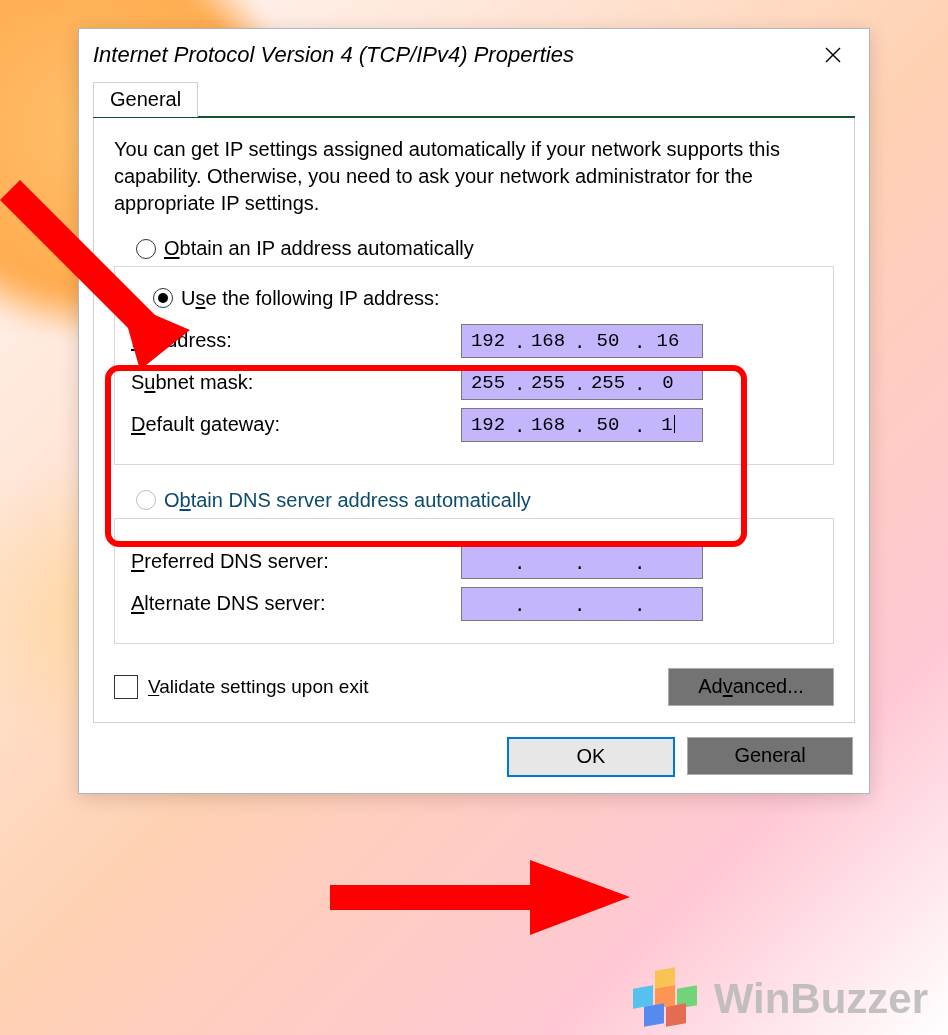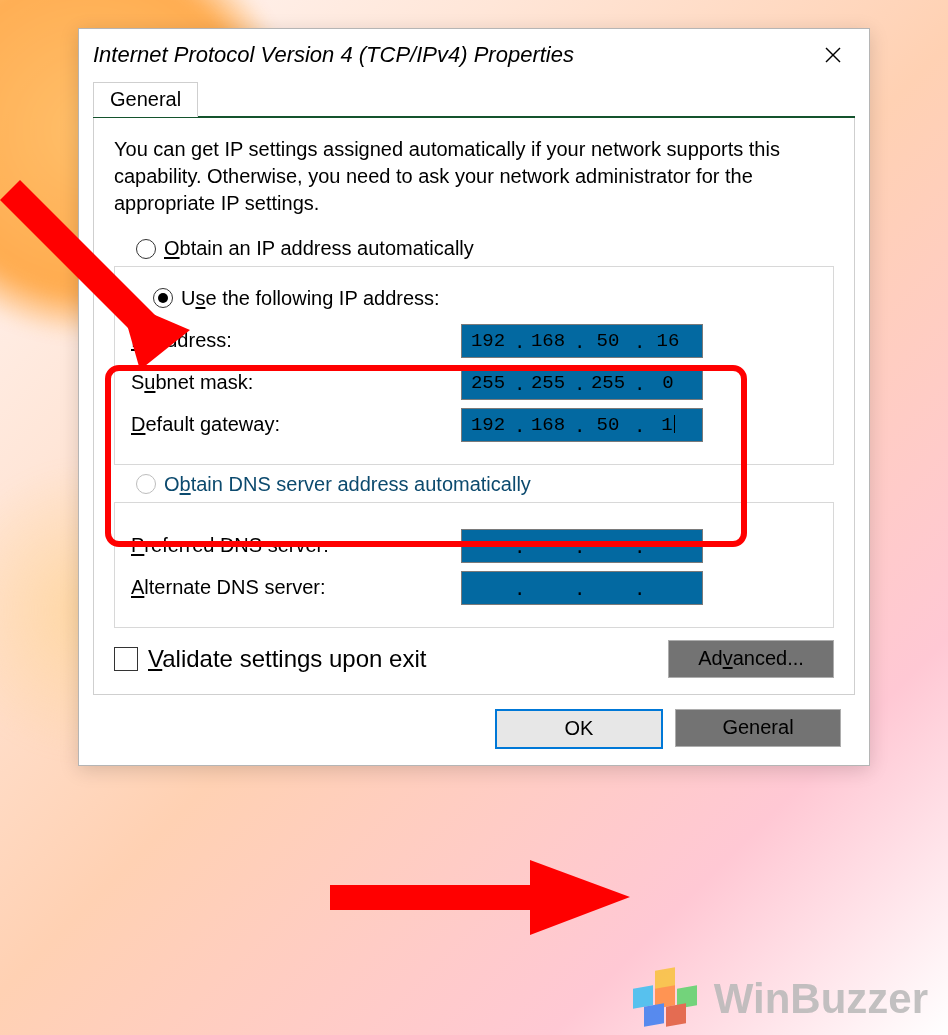--- a/index.html
+++ b/index.html
@@ -72,21 +72,21 @@
   }
   .desc {
     font-size: 20px;
     line-height: 1.35;
     margin-bottom: 20px;
   }
   .group {
     border: 1px solid #d8d8d8;
     padding: 12px 16px 14px 16px;
     position: relative;
-    margin-bottom: 8px;
+    margin-bottom: 24px;
   }
   .radio-row {
     display: flex;
     align-items: center;
     gap: 8px;
     margin: 2px 0 6px 22px;
     font-size: 20px;
     cursor: pointer;
   }
   .radio-row.legend {
@@ -121,21 +121,21 @@
     margin: 8px 0;
   }
   .field-label {
     width: 330px;
     font-size: 20px;
   }
   .ip-box {
     display: flex;
     align-items: center;
     border: 1px solid #7a7a7a;
-    background: #0369a1;
+    background: #c4b5fd;
     height: 32px;
     width: 240px;
     font-family: Consolas, "Courier New", monospace;
     font-size: 19px;
   }
   .ip-box .oct {
     width: 52px;
     text-align: center;
   }
   .ip-box .sep {
@@ -147,21 +147,21 @@
   }
   .cursor {
     display:inline-block;
     width:1px; height:18px;
     background:#000;
     vertical-align:middle;
     margin-left:1px;
   }
   .checkbox-row {
     display:flex; align-items:center; gap:10px;
-    font-size:24px;
+    font-size:19px;
   }
   .checkbox {
     width:22px; height:22px;
     border:1px solid #333;
     display:inline-block;
     cursor:pointer;
   }
   .footer-row {
     display:flex;
     justify-content:space-between;
@@ -181,21 +181,21 @@
     padding: 0 12px;
   }
   .btn.default {
     border: 2px solid #0078d7;
     background: #e7e7e7;
   }
   .dialog-buttons {
     display:flex;
     justify-content:flex-end;
     gap: 12px;
-    padding: 0 28px 16px 14px;
+    padding: 0 16px 16px 14px;
   }
   
   .red-highlight {
     position: absolute;
     border: 6px solid #ff0000;
     border-radius: 14px;
     pointer-events: none;
   }
   
   .arrow {

